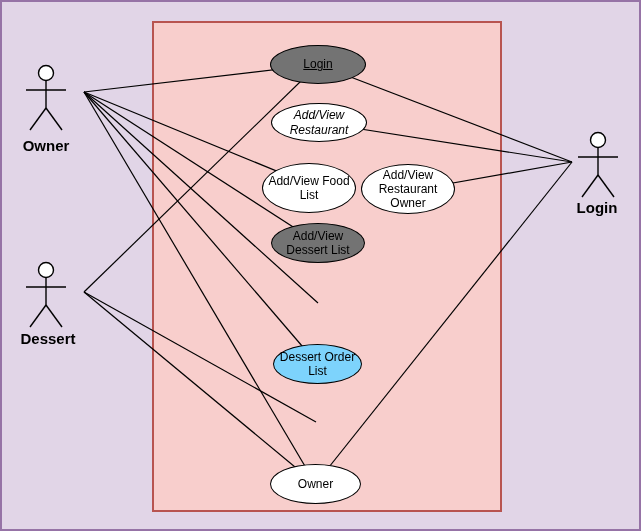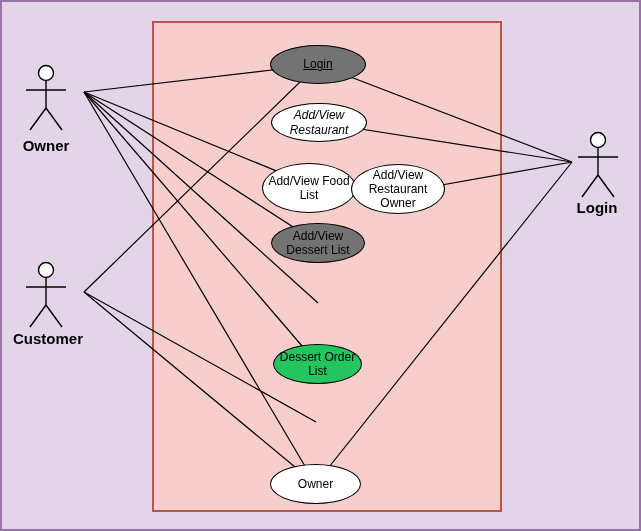--- a/index.html
+++ b/index.html
@@ -14,21 +14,21 @@
   #edges{position:absolute;left:0;top:0;width:641px;height:531px;}
   .usecase{
     position:absolute;display:flex;align-items:center;justify-content:center;
     background:#ffffff;border:1px solid #000;border-radius:50%;
     text-align:center;font-size:12px;line-height:1.18;color:#000;
   }
   .usecase span{display:block;width:100%;}
   #uc-login            {left:268px;top:43px; width:94px;height:37px;}
   #uc-restaurant       {left:269px;top:101px;width:94px;height:37px;}
   #uc-food_list        {left:260px;top:161px;width:92px;height:48px;}
-  #uc-restaurant_owner {left:349px;top:162px;width:92px;height:48px;}
+  #uc-restaurant_owner {left:359px;top:162px;width:92px;height:48px;}
   #uc-dessert_list     {left:269px;top:221px;width:92px;height:38px;}
   #uc-food_order_list  {left:269px;top:281px;width:92px;height:38px;}
   #uc-dessert_order_list{left:271px;top:342px;width:87px;height:38px;}
   #uc-order            {left:269px;top:399px;width:88px;height:40px;}
   #uc-logout           {left:268px;top:462px;width:89px;height:38px;}
   .actor{position:absolute;}
   .actor svg{display:block;}
   .actor-label{
     position:absolute;text-align:center;font-weight:bold;font-size:15px;color:#000;
   }
@@ -79,21 +79,21 @@
     <svg width="46" height="70" viewBox="0 0 46 70">
       <g stroke="#000" stroke-width="1.4" fill="none">
         <circle cx="23" cy="9" r="7.5" fill="#fff"></circle>
         <line x1="23" y1="16.5" x2="23" y2="44"></line>
         <line x1="3" y1="26" x2="43" y2="26"></line>
         <line x1="23" y1="44" x2="7" y2="66"></line>
         <line x1="23" y1="44" x2="39" y2="66"></line>
       </g>
     </svg>
   </div>
-  <div class="actor-label" id="label-customer">Customer</div>
+  <div class="actor-label" id="label-customer">Dessert</div>
 
   <div class="actor" id="actor-admin">
     <svg width="46" height="70" viewBox="0 0 46 70">
       <g stroke="#000" stroke-width="1.4" fill="none">
         <circle cx="23" cy="9" r="7.5" fill="#fff"></circle>
         <line x1="23" y1="16.5" x2="23" y2="44"></line>
         <line x1="3" y1="26" x2="43" y2="26"></line>
         <line x1="23" y1="44" x2="7" y2="66"></line>
         <line x1="23" y1="44" x2="39" y2="66"></line>
       </g>
@@ -109,20 +109,20 @@
   </div>
   <div class="usecase" id="uc-food_list" style="background: rgb(255, 255, 255); border-color: rgb(0, 0, 0);">
     <span>Add/View Food List</span>
   </div>
   <div class="usecase" id="uc-restaurant_owner" style="background: rgb(255, 255, 255); border-color: rgb(0, 0, 0);">
     <span>Add/View Restaurant Owner</span>
   </div>
   <div class="usecase" id="uc-dessert_list" style="background: #737373; border-color: rgb(0, 0, 0);">
     <span>Add/View Dessert List</span>
   </div>
-  <div class="usecase" id="uc-dessert_order_list" style="background: #22c55e; border-color: rgb(0, 0, 0);">
+  <div class="usecase" id="uc-dessert_order_list" style="background: #7dd3fc; border-color: rgb(0, 0, 0);">
     <span>Dessert Order List</span>
   </div>
   <div class="usecase" id="uc-logout" style="background: rgb(255, 255, 255); border-color: rgb(0, 0, 0);">
     <span>Owner</span>
   </div>
 
 </div>
 
 </body></html>

